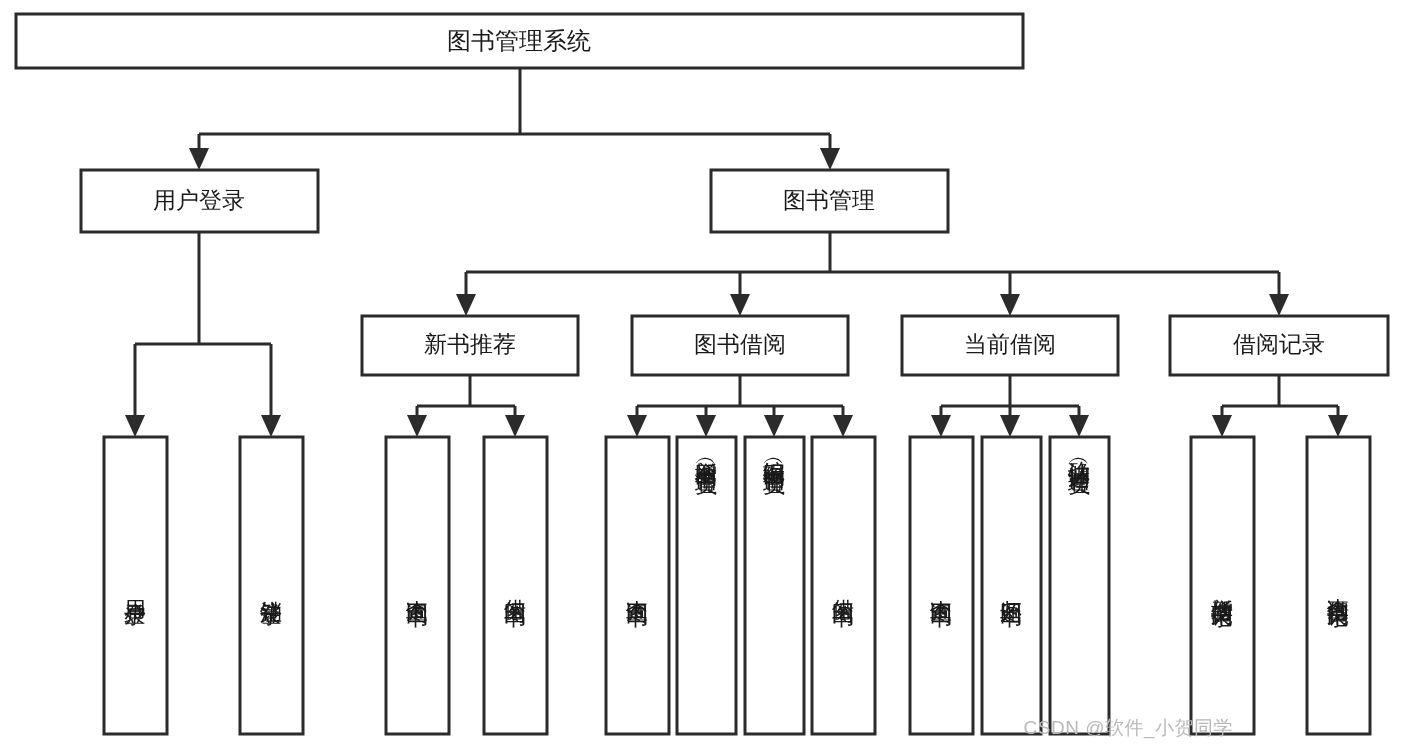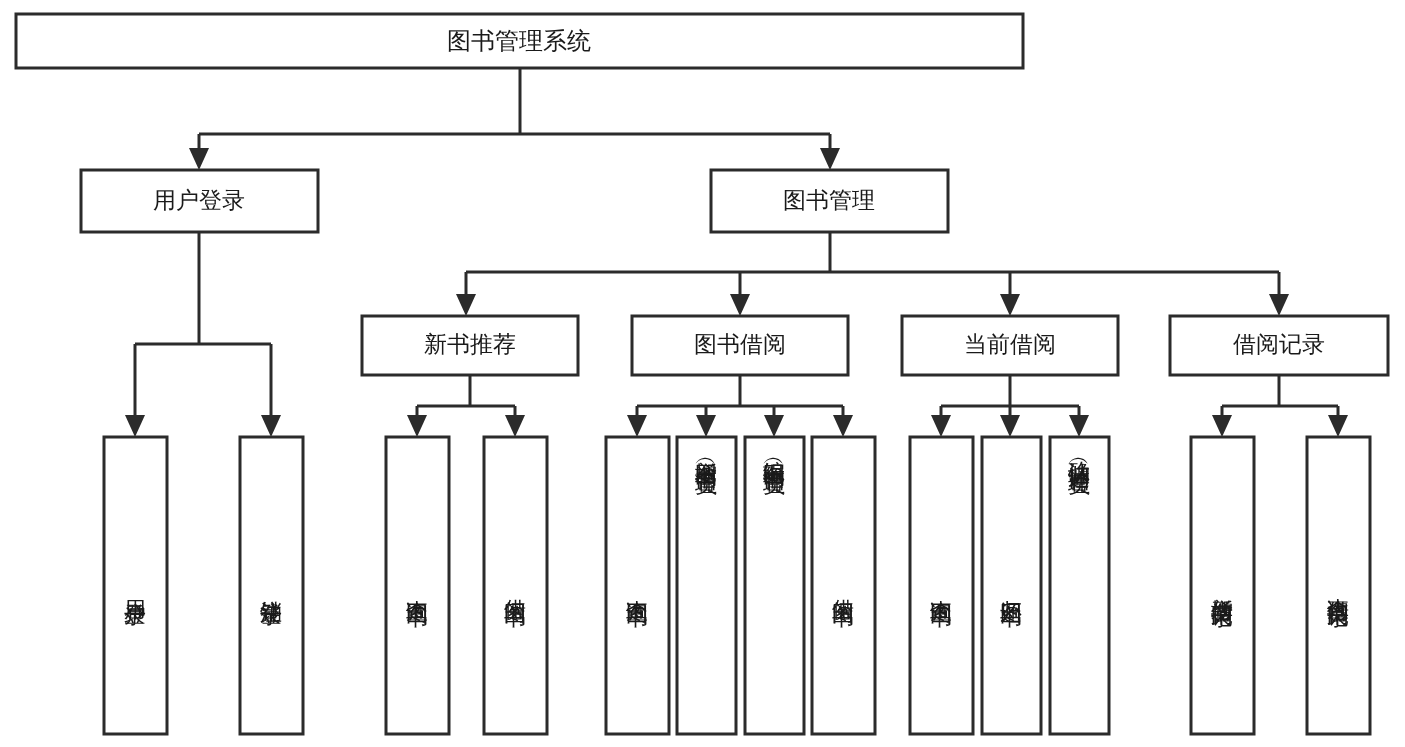--- a/index.html
+++ b/index.html
@@ -260,14 +260,15 @@
     <span class="leaf-label" style="margin-top:6px;">确认归还（管理员）</span>
   </div>
 
   <div class="leaf-label-wrap" style="left:1191px; top:437px; width:63px; height:297px;">
     <span class="leaf-label">新增借阅记录</span>
   </div>
   <div class="leaf-label-wrap" style="left:1307px; top:437px; width:63px; height:297px;">
     <span class="leaf-label">查询借阅记录</span>
   </div>
 
+  <div class="watermark">CSDN @软件_小贺同学</div>
 
 </div>
 
 </body></html>

